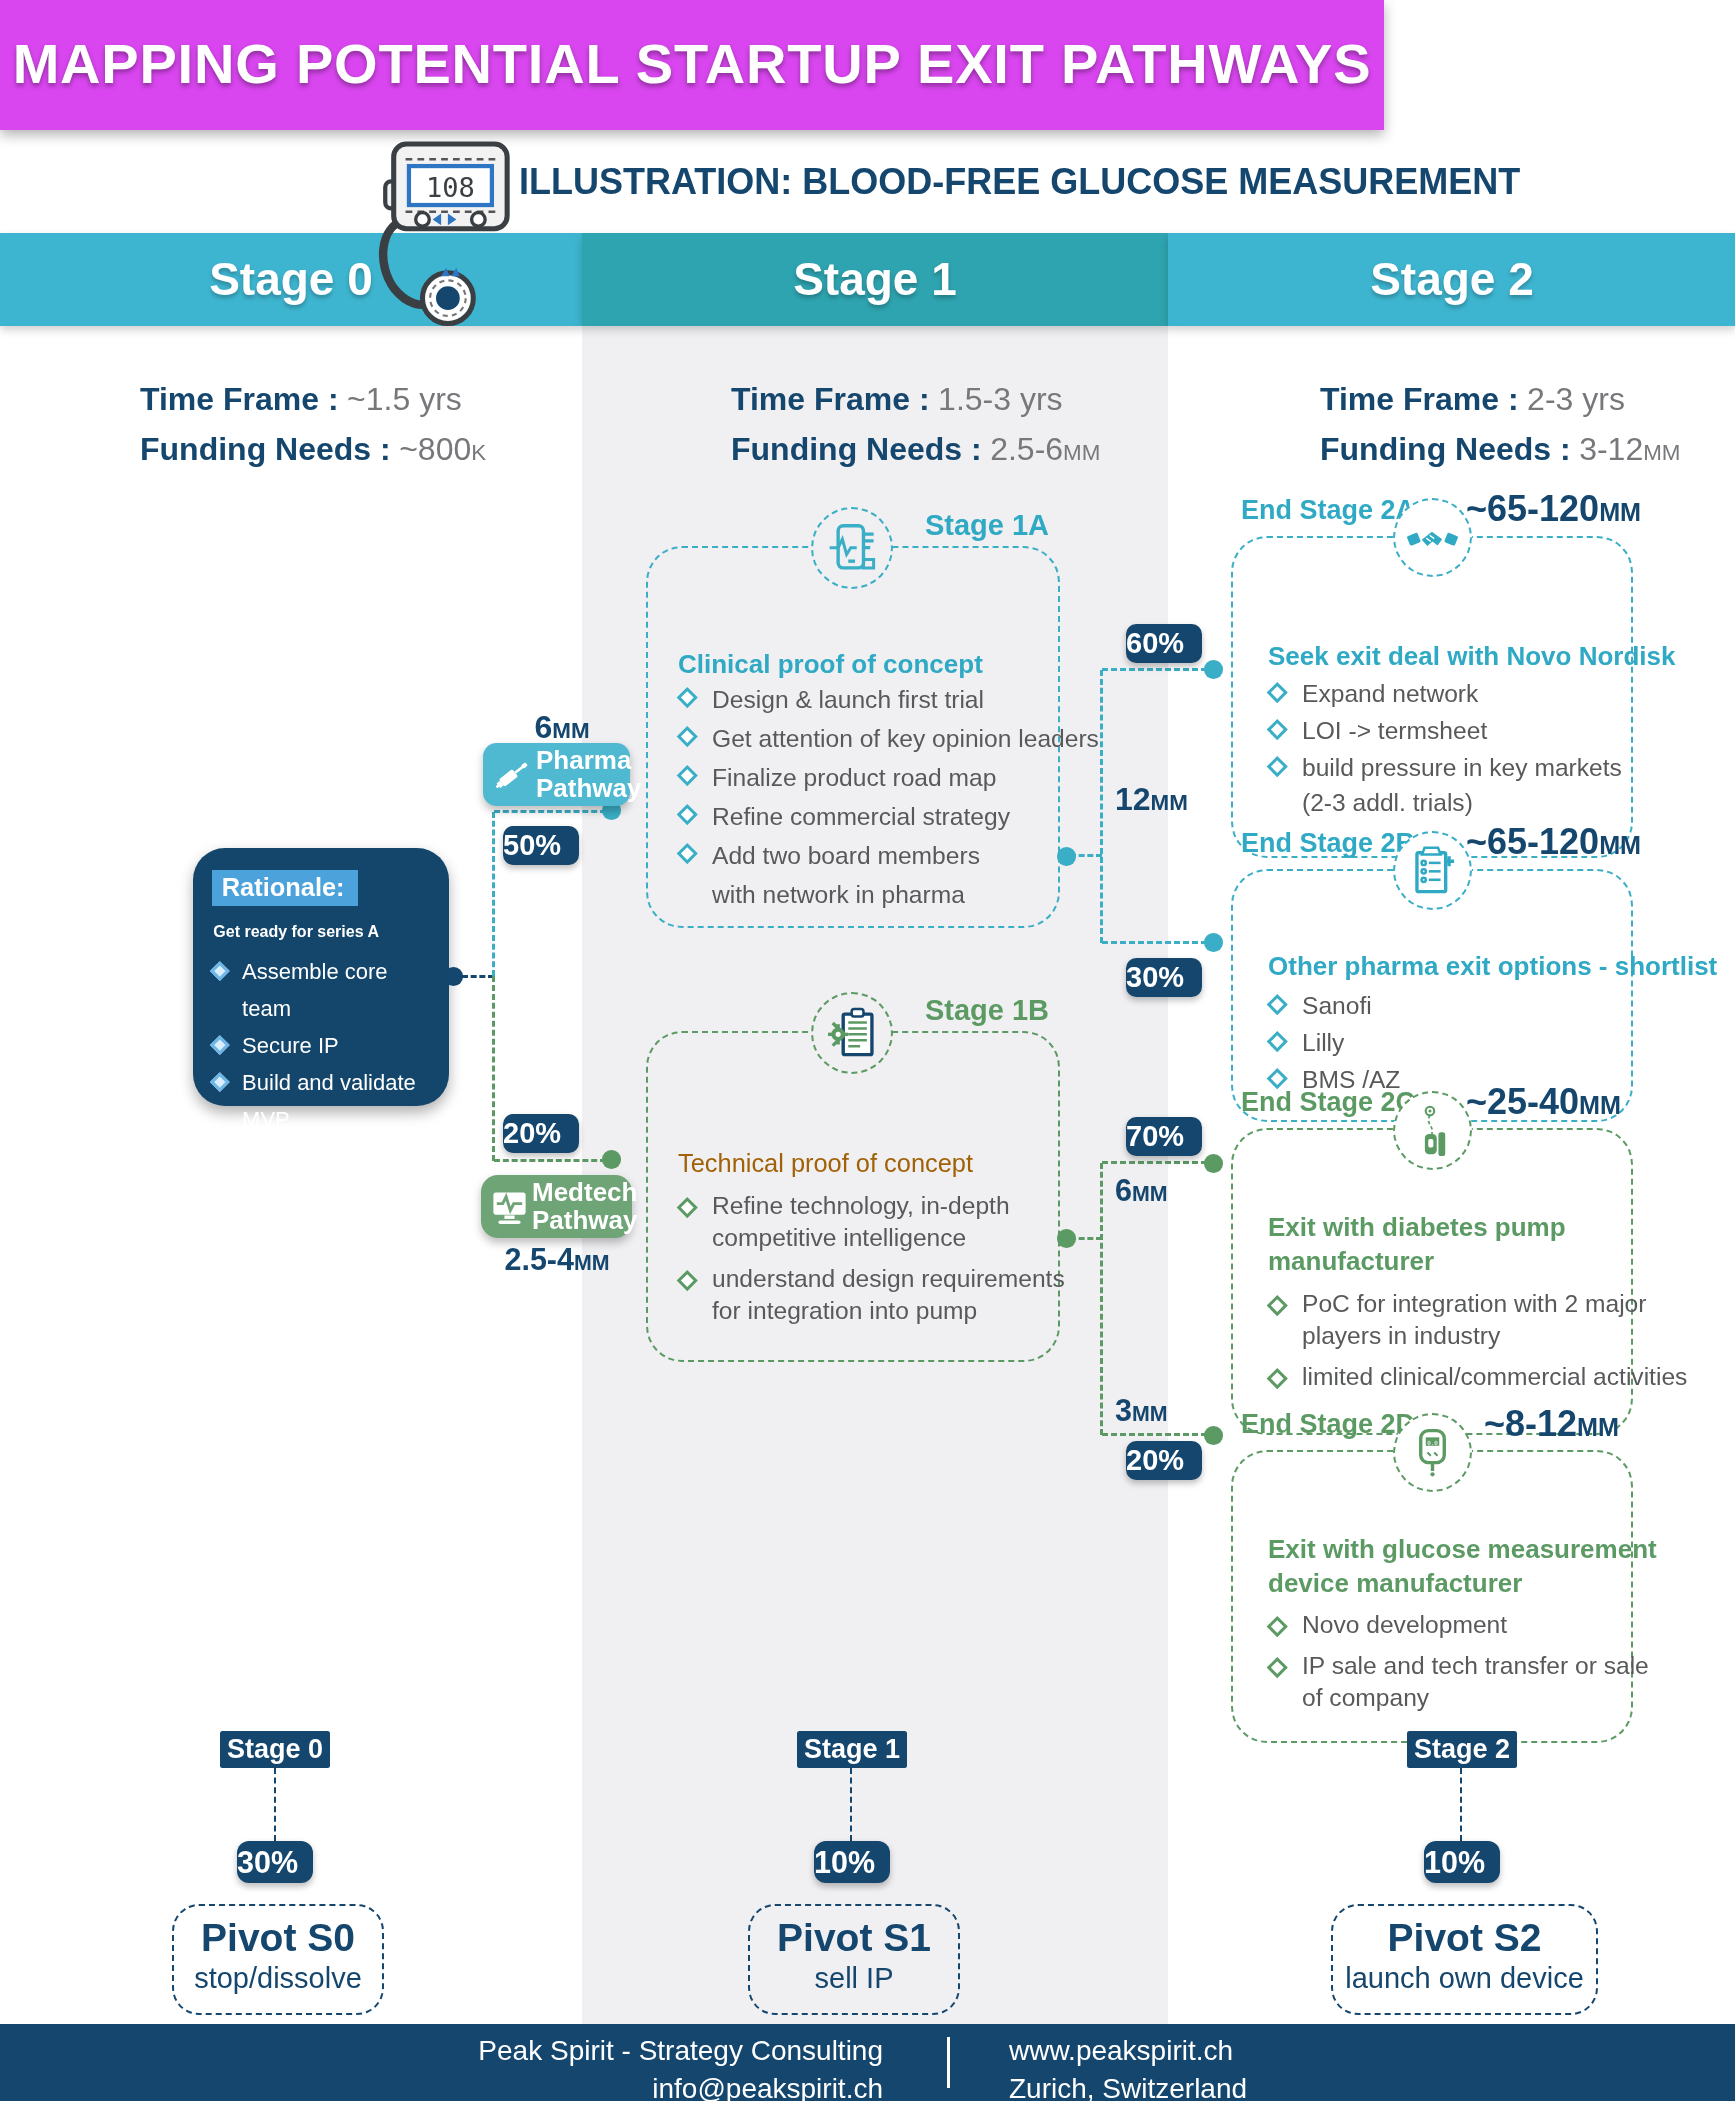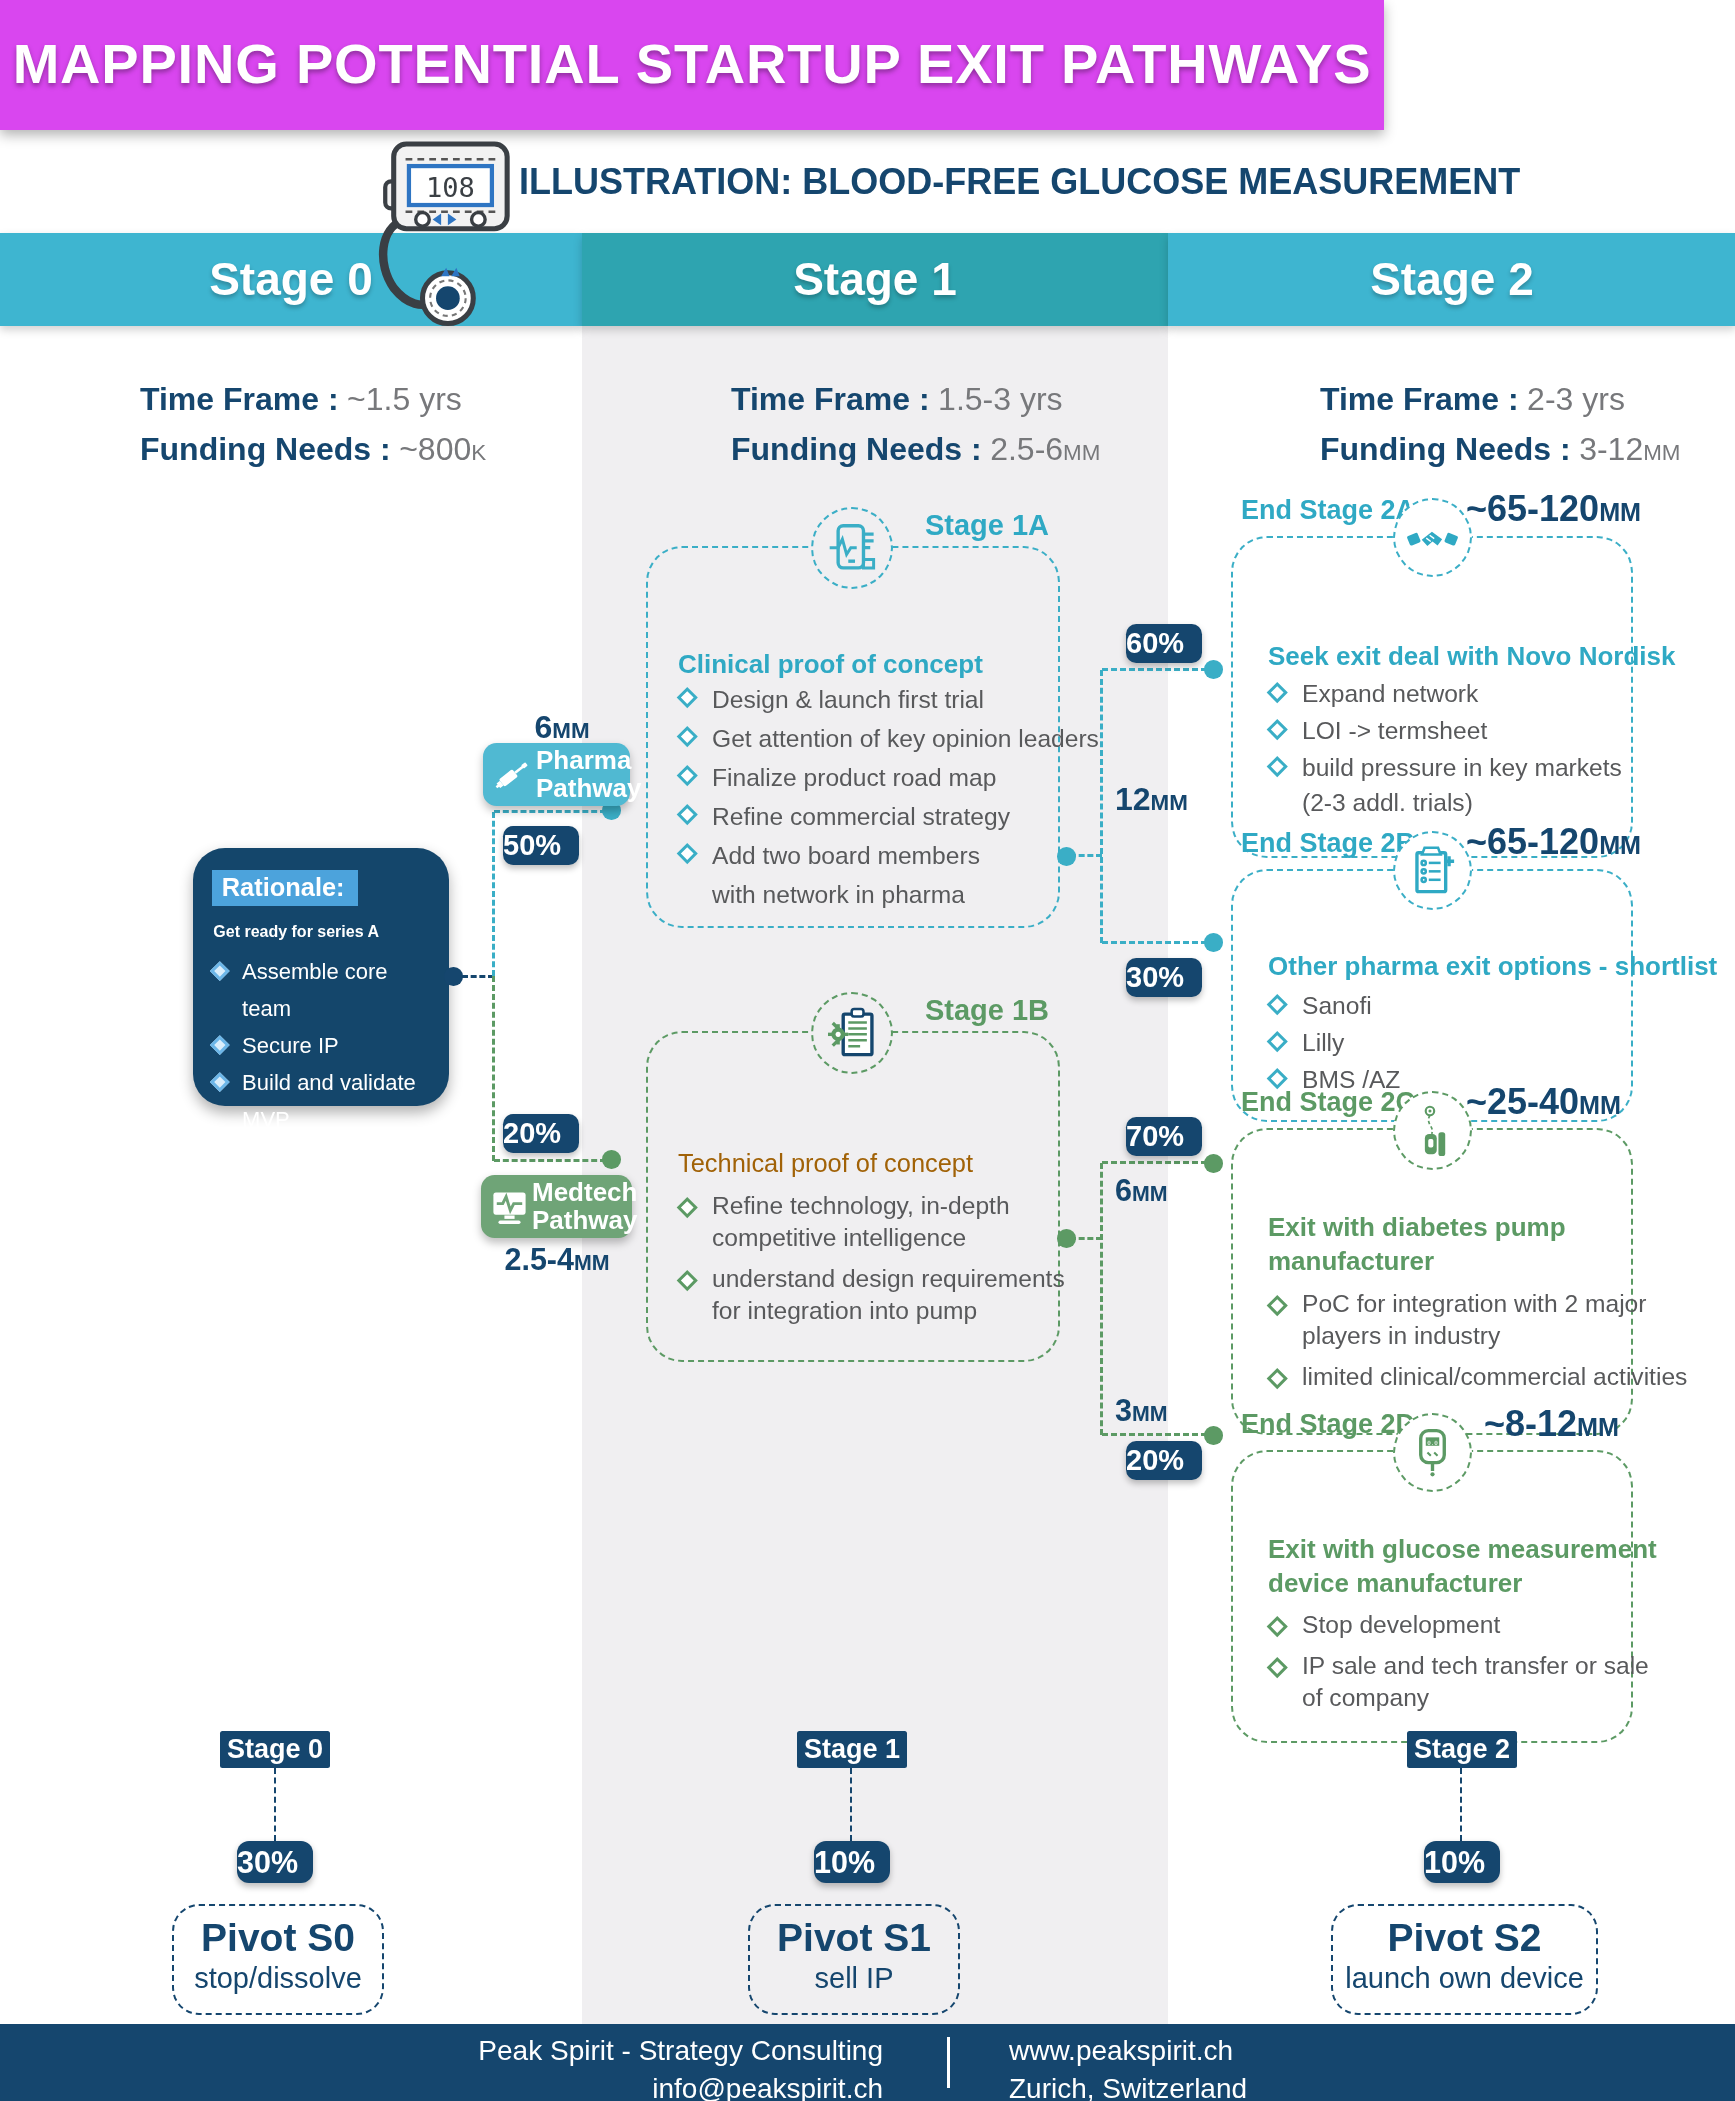--- a/index.html
+++ b/index.html
@@ -62,21 +62,21 @@
   .chip-green{background:#6BA06F;}
   .s0-title{font-size:16px;font-weight:bold;margin:17px 0 12px 1.7px;}
   .s0-box ul{list-style:none;margin:0;padding:0;}
   .s0-box li{position:relative;padding-left:30.5px;font-size:22px;line-height:37px;}
   .s0-box li::before{content:"";position:absolute;left:1.7px;top:11px;width:7.6px;height:7.6px;
     transform:rotate(45deg);border:3.4px solid #6CB6E8;background:#dbeefb;}
 
   
   .path-box{border-radius:13.6px;box-shadow:0 4.2px 8.5px rgba(0,0,0,.25);z-index:4;color:#fff;}
   .pharma-box{left:483px;top:743px;width:147px;height:63px;background:#50B9D2;}
-  .medtech-box{left:481px;top:1175px;width:151px;height:63px;background:#6FA477;}
+  .medtech-box{left:481px;top:1175px;width:151px;height:63px;background:#6FA477;border-radius:17px;}
   .path-text{position:absolute;left:53px;top:3.4px;font-size:26px;font-weight:bold;line-height:28px;}
   .path-icon{position:absolute;left:8.5px;top:13.6px;}
 
   
   .dashed-box{border:2.5px dashed #3AAEC6;border-radius:36px;z-index:2;}
   .dashed-box.green{border-color:#5C9A64;}
   .icon-circle{width:78px;height:78px;border-radius:50%;border:2.5px dashed #3AAEC6;
     background:#F0EFF1;z-index:3;display:flex;align-items:center;justify-content:center;}
   .icon-circle.green{border-color:#5C9A64;}
   .icon-circle.white{background:#ffffff;}
@@ -401,21 +401,21 @@
       <path d="M22,42 v10" stroke="#5C9A64" stroke-width="4"></path>
       <circle cx="22" cy="56" r="2.5" fill="#5C9A64"></circle>
     </svg>
   </div>
   <span class="abs chip chip-green" style="left:1268px;top:1485px;">Rationale:</span>
   <div class="abs box-title green-text" style="left:1268px;top:1532px;line-height:34px;">
     <div>Exit with glucose measurement</div>
     <div>device manufacturer</div>
   </div>
   <ul class="abs blts green lh38" style="left:1268px;top:1609px;">
-    <li>Stop development</li>
+    <li>Novo development</li>
     <li class="gap">IP sale and tech transfer or sale</li>
     <li class="cont">of company</li>
   </ul>
 
   <div class="abs pivot-tag" style="left:220px;top:1731px;width:110px;">Stage 0</div>
   <div class="abs vline navy-line" style="left:274px;top:1768px;height:73px;border-left-width:2.5px;"></div>
   <div class="abs badge pivot-badge" style="left:237px;top:1841px;width:76px;">30%</div>
   <div class="abs pivot-box" style="left:172px;top:1904px;width:208px;height:107px;">
     <div class="pivot-title">Pivot S0</div>
     <div class="pivot-sub">stop/dissolve</div>

